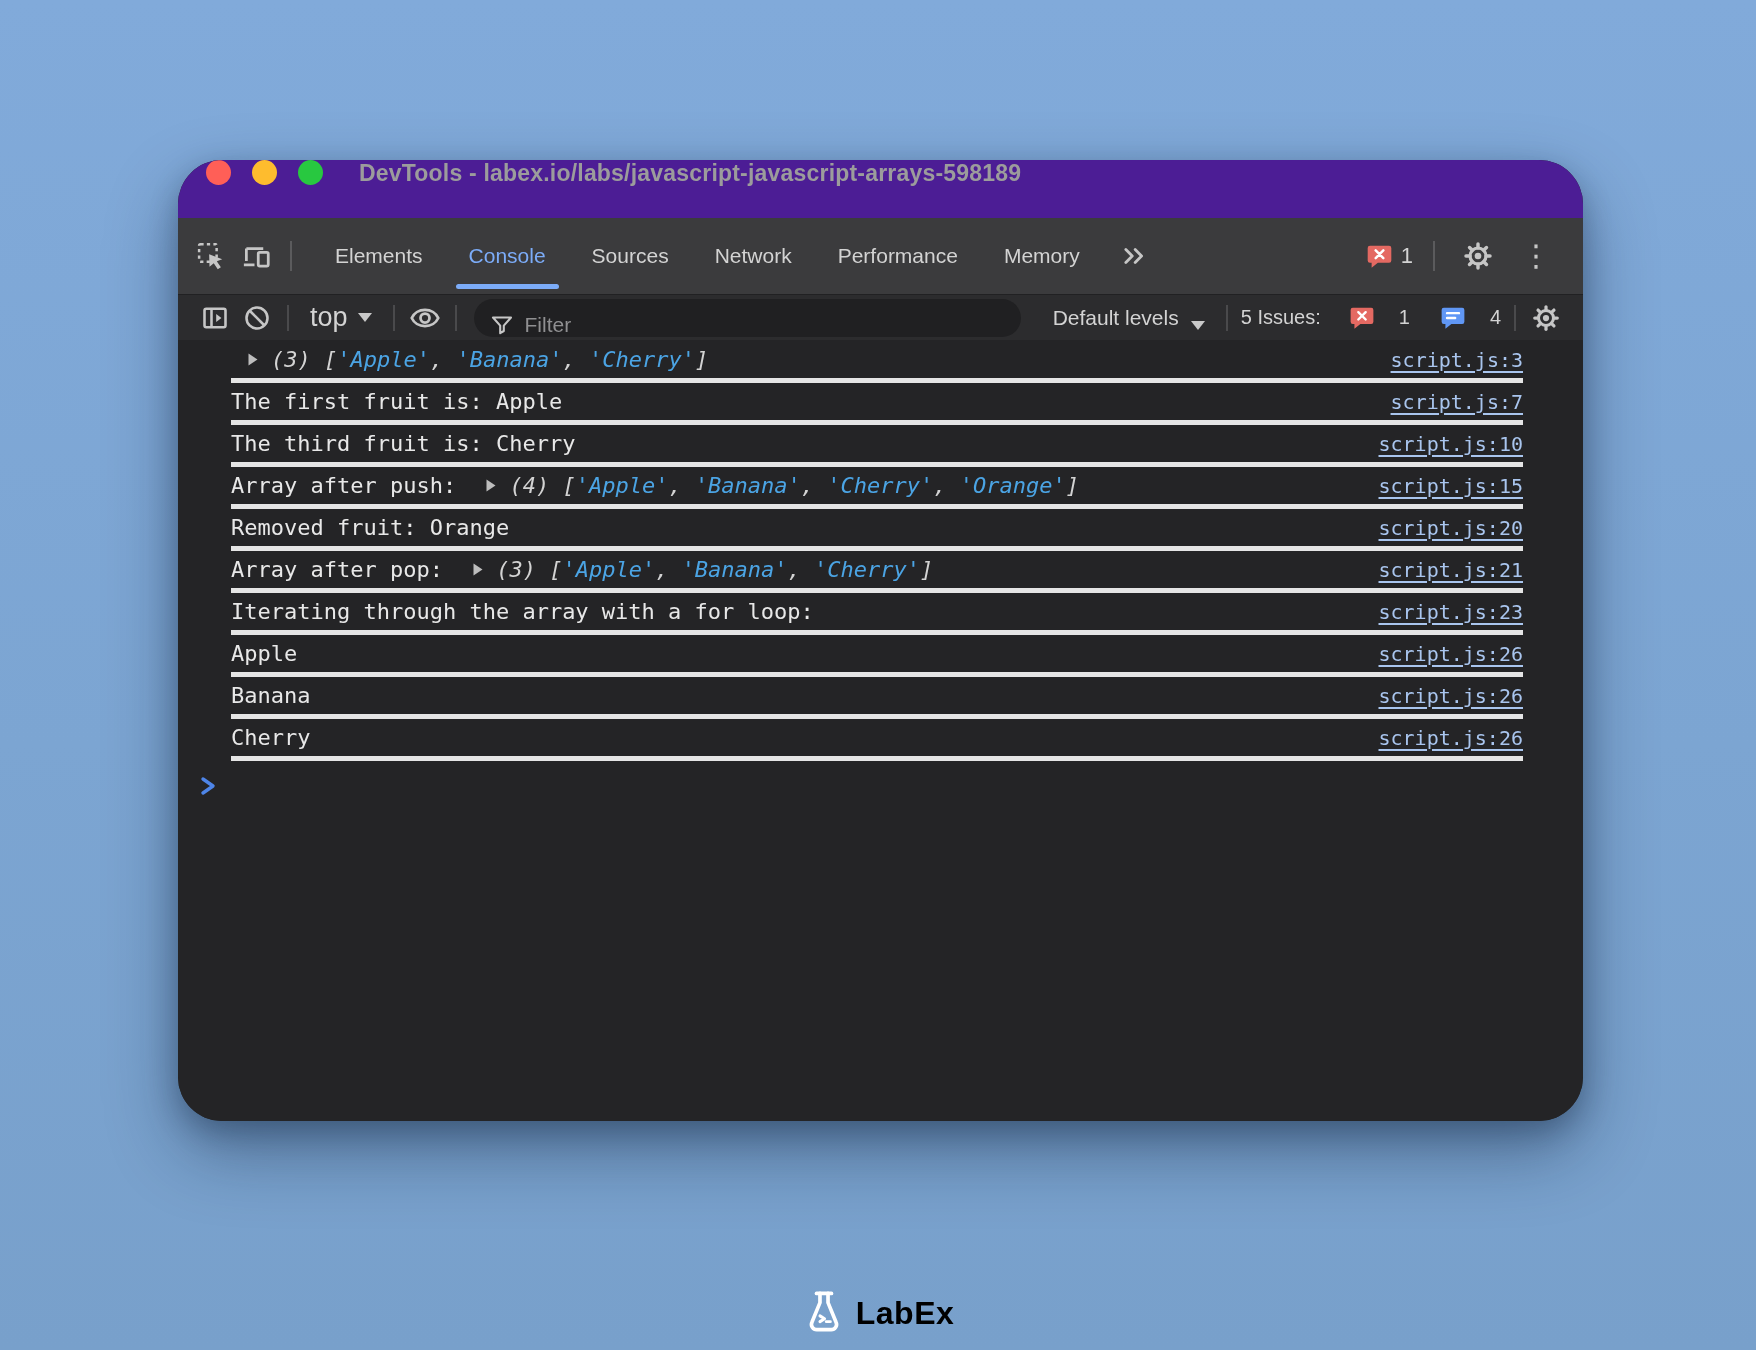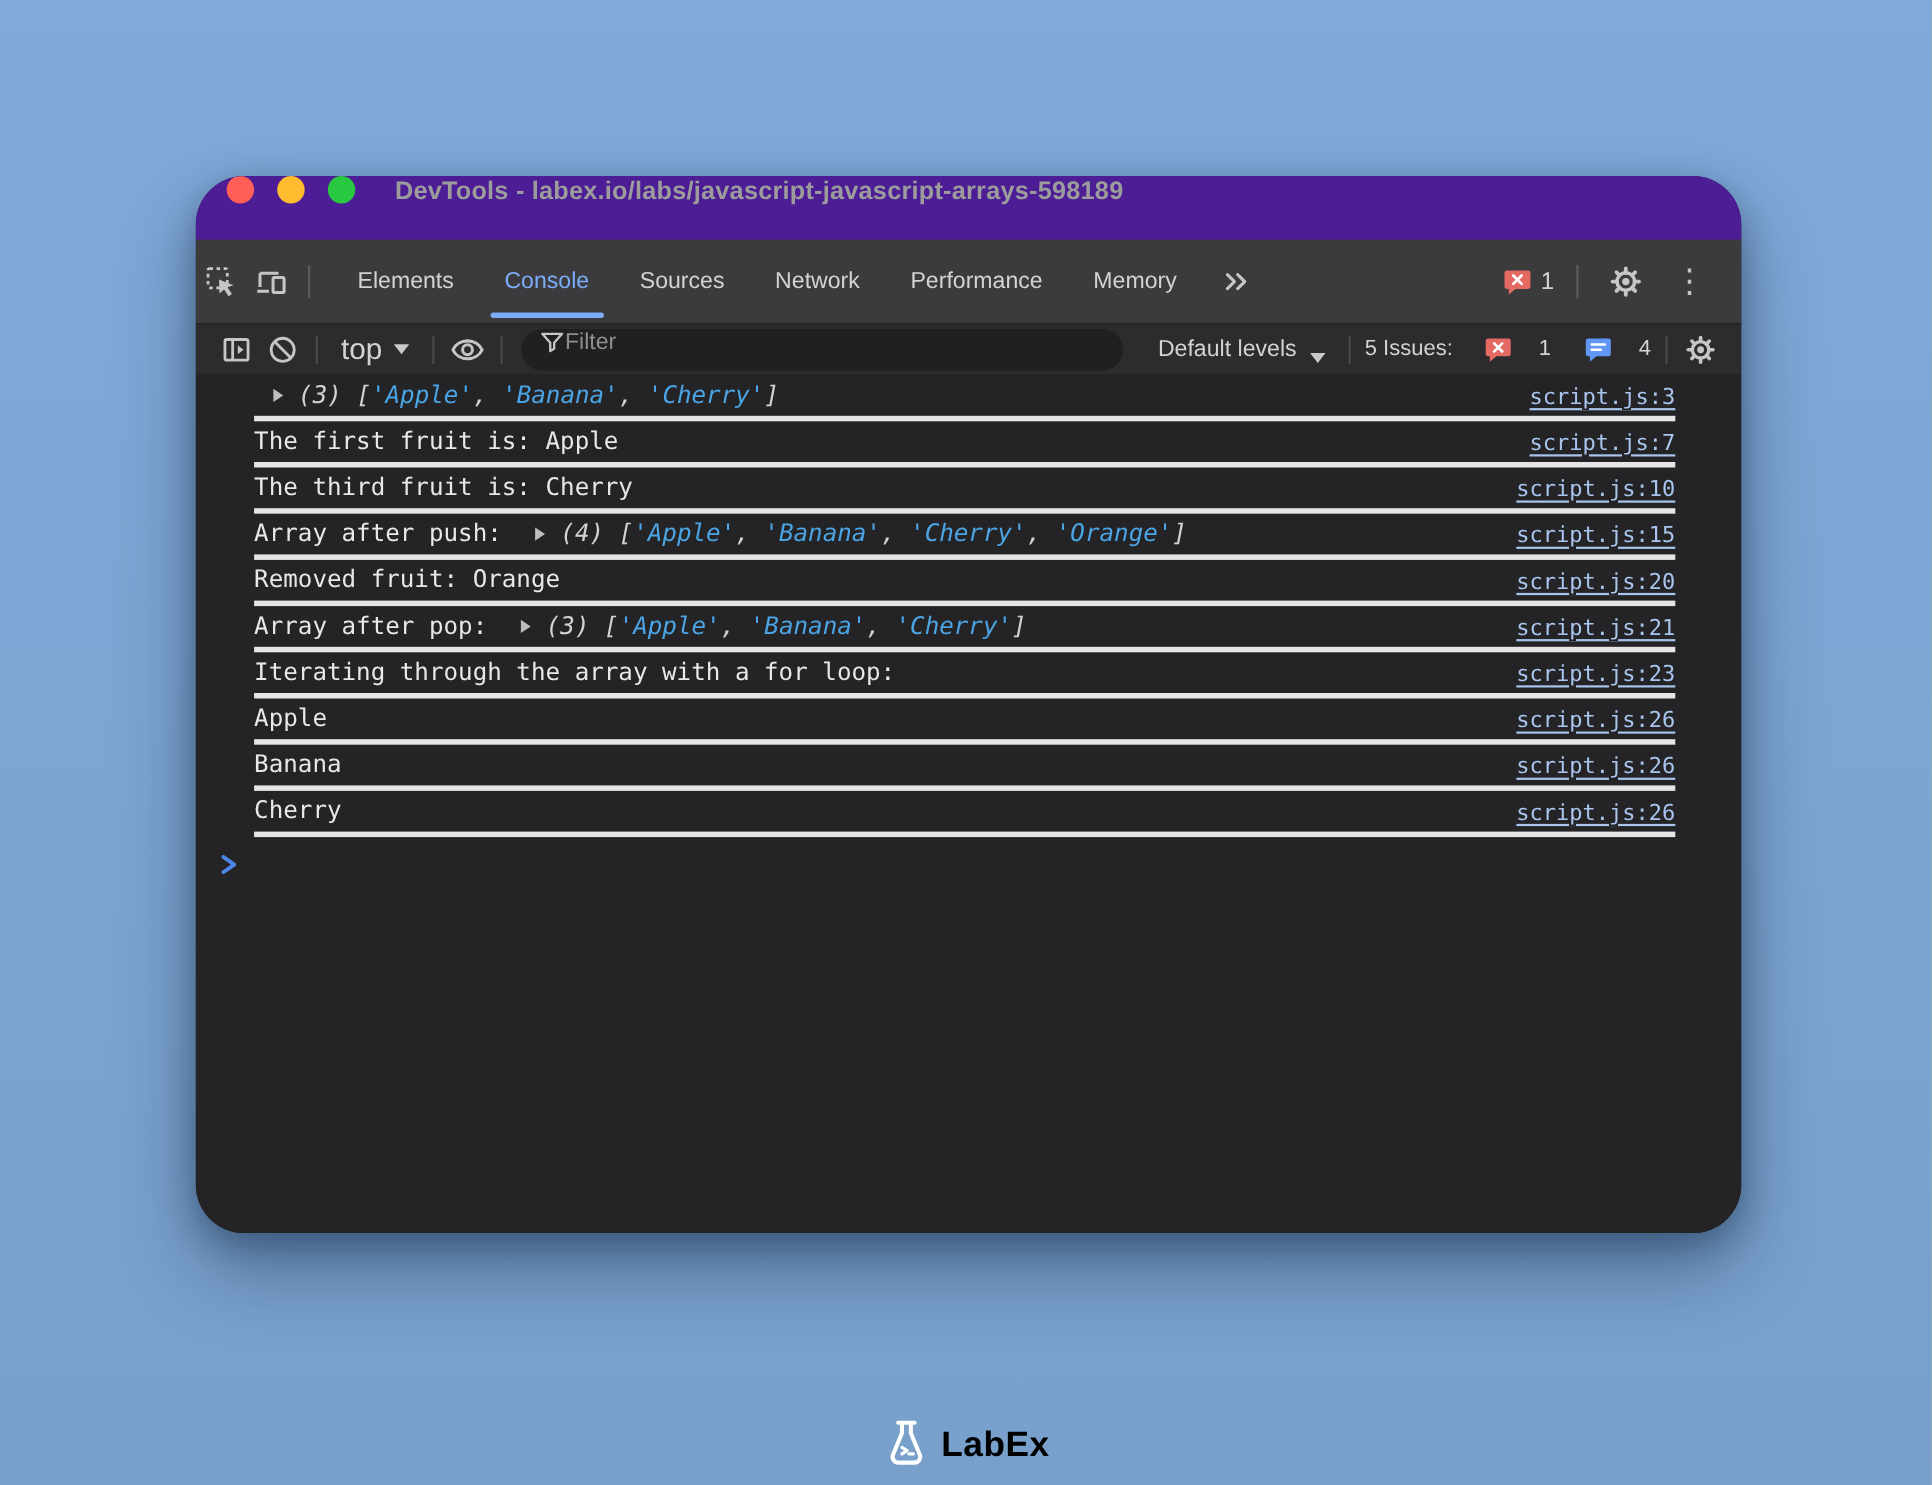--- a/index.html
+++ b/index.html
@@ -21,39 +21,39 @@
   
   .titlebar { height:58px; flex:none; background:#4c1d95; display:flex; align-items:flex-start; padding:0 28px; }
   .traffic { display:flex; gap:21px; align-items:center; }
   .light { width:25px; height:25px; border-radius:50%; }
   .light.red    { background:#FF5F57; }
   .light.yellow { background:#FEBC2E; }
   .light.green  { background:#28C840; }
   .win-title { margin-left:36px; font-size:23px; font-weight:700; color:#9C9C9C; letter-spacing:.2px; white-space:nowrap; }
 
   
-  .tabbar { height:76px; flex:none; background:#3B3B3D; display:flex; align-items:center; padding:0 22px 0 0; }
+  .tabbar { height:76px; flex:none; background:#3B3B3D; display:flex; align-items:center; padding:0 22px 0 10px; }
   .tb-iconbtn { width:46px; height:46px; display:flex; align-items:center; justify-content:center; border-radius:6px; flex:none; }
   .vdiv { width:2px; height:30px; background:#5B5B5D; margin:0 10px; flex:none; }
   .tabs { display:flex; align-items:stretch; height:100%; margin-left:10px; }
   .tab { position:relative; display:flex; align-items:center; padding:0 23px; font-size:21px; color:#D3D3D3; cursor:default; white-space:nowrap; }
   .tab.active { color:#7CACF8; }
   .tab.active::after { content:""; position:absolute; left:10px; right:10px; bottom:5px; height:5px; border-radius:3px; background:#7CACF8; }
   .more-tabs { margin-left:8px; }
   .tabbar-right { margin-left:auto; display:flex; align-items:center; gap:10px; }
   .count-group { display:flex; align-items:center; gap:8px; font-size:22px; color:#D3D3D3; }
   .kebab { font-size:30px; color:#C6C6C6; line-height:1; padding:0 10px; letter-spacing:0; }
 
   
   .toolbar { height:46px; flex:none; background:#2C2C2E; border-top:1px solid #212123; display:flex; align-items:center; padding:0 16px; }
   .tool-btn { width:42px; height:40px; display:flex; align-items:center; justify-content:center; flex:none; }
   .tool-div { width:2px; height:26px; background:#4A4A4C; margin:0 9px; flex:none; }
   .context-select { display:flex; align-items:center; gap:10px; padding:0 12px; font-size:27px; color:#D3D3D3; }
   .caret-down { width:0; height:0; border-left:7px solid transparent; border-right:7px solid transparent; border-top:9px solid #C9C9C9; }
-  .filter-pill { margin-left:8px; width:547px; height:38px; border-radius:19px; background:#202022; display:flex; align-items:flex-start; padding:0 16px; }
+  .filter-pill { margin-left:8px; width:547px; height:38px; border-radius:19px; background:#202022; display:flex; align-items:flex-end; padding:0 16px; gap:11px; }
   .filter-pill input { flex:1; background:transparent; border:none; outline:none; font-size:21px; color:#D3D3D3; font-family:"Liberation Sans",sans-serif; }
   .filter-pill input::placeholder { color:#8F8F91; }
   .toolbar-right { margin-left:auto; display:flex; align-items:center; }
   .levels-select { display:flex; align-items:flex-end; gap:12px; font-size:21px; color:#D3D3D3; padding:0 12px; }
   .issues { display:flex; align-items:center; gap:24px; font-size:20px; color:#D3D3D3; padding:0 4px; }
 
   
   .console-area { flex:1; background:#242426; font-family:"DejaVu Sans Mono", monospace; padding-top:1px; position:relative; }
   .console-row { height:42px; margin:0 60px 0 53px; display:flex; align-items:center; border-bottom:5px solid #e5e5e5; font-size:22px; color:#E8E8E8; }
   .msg { display:flex; align-items:center; white-space:pre; min-width:0; }

